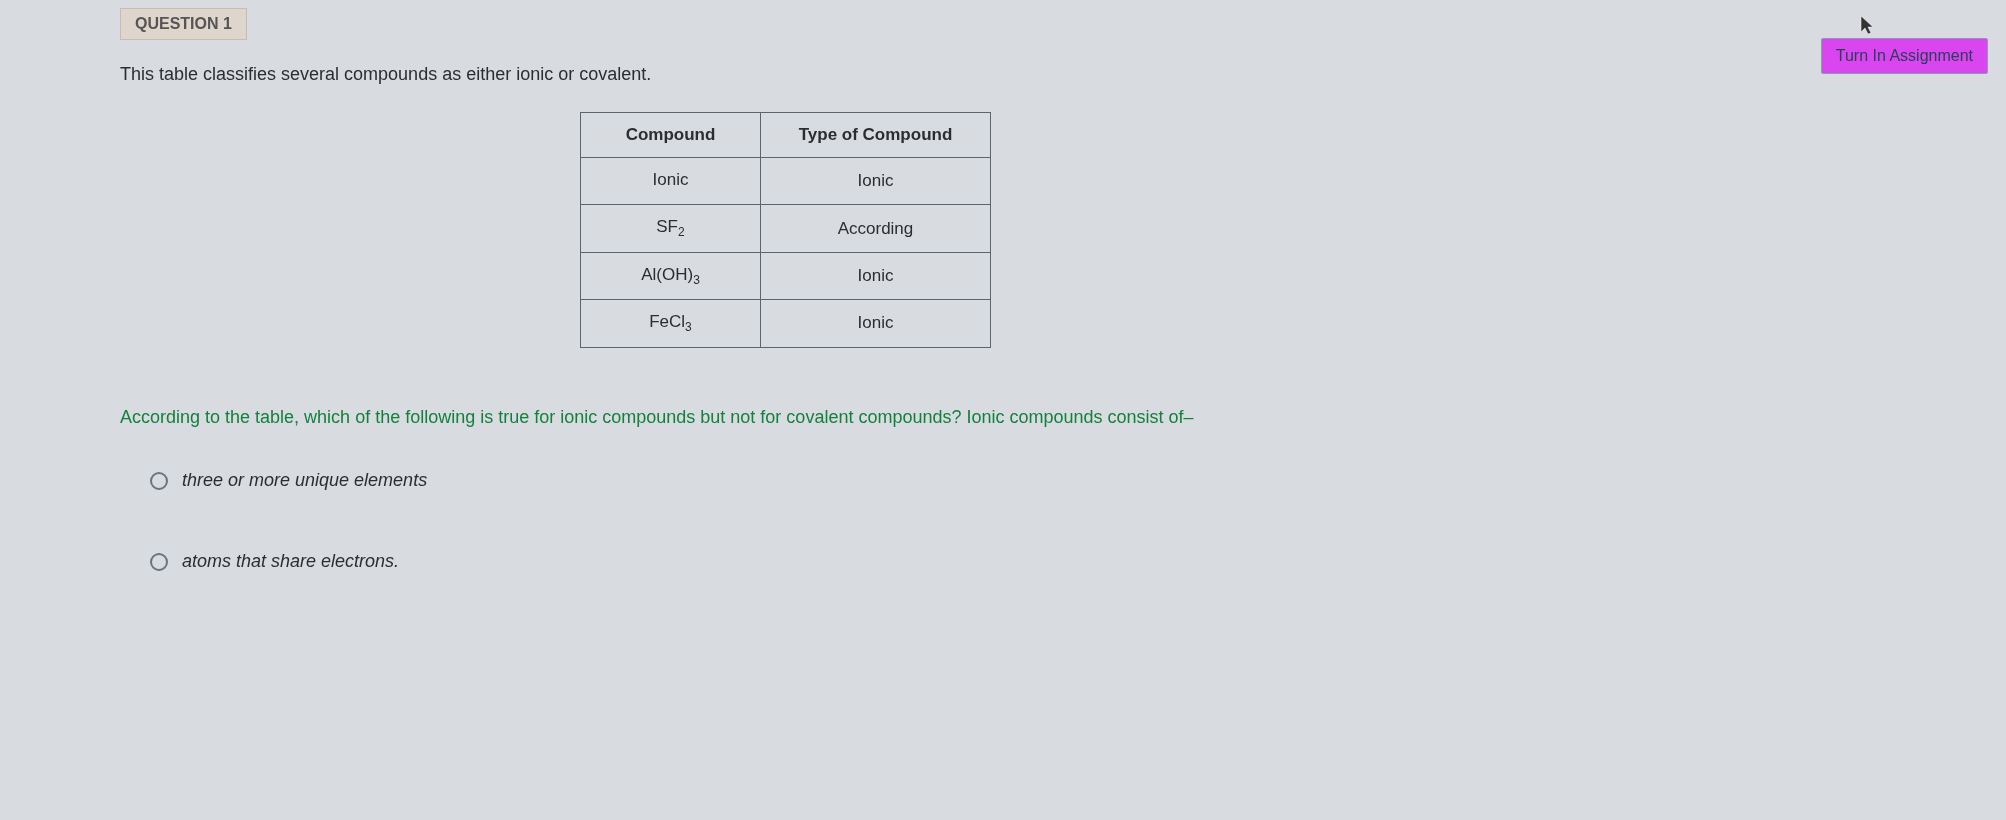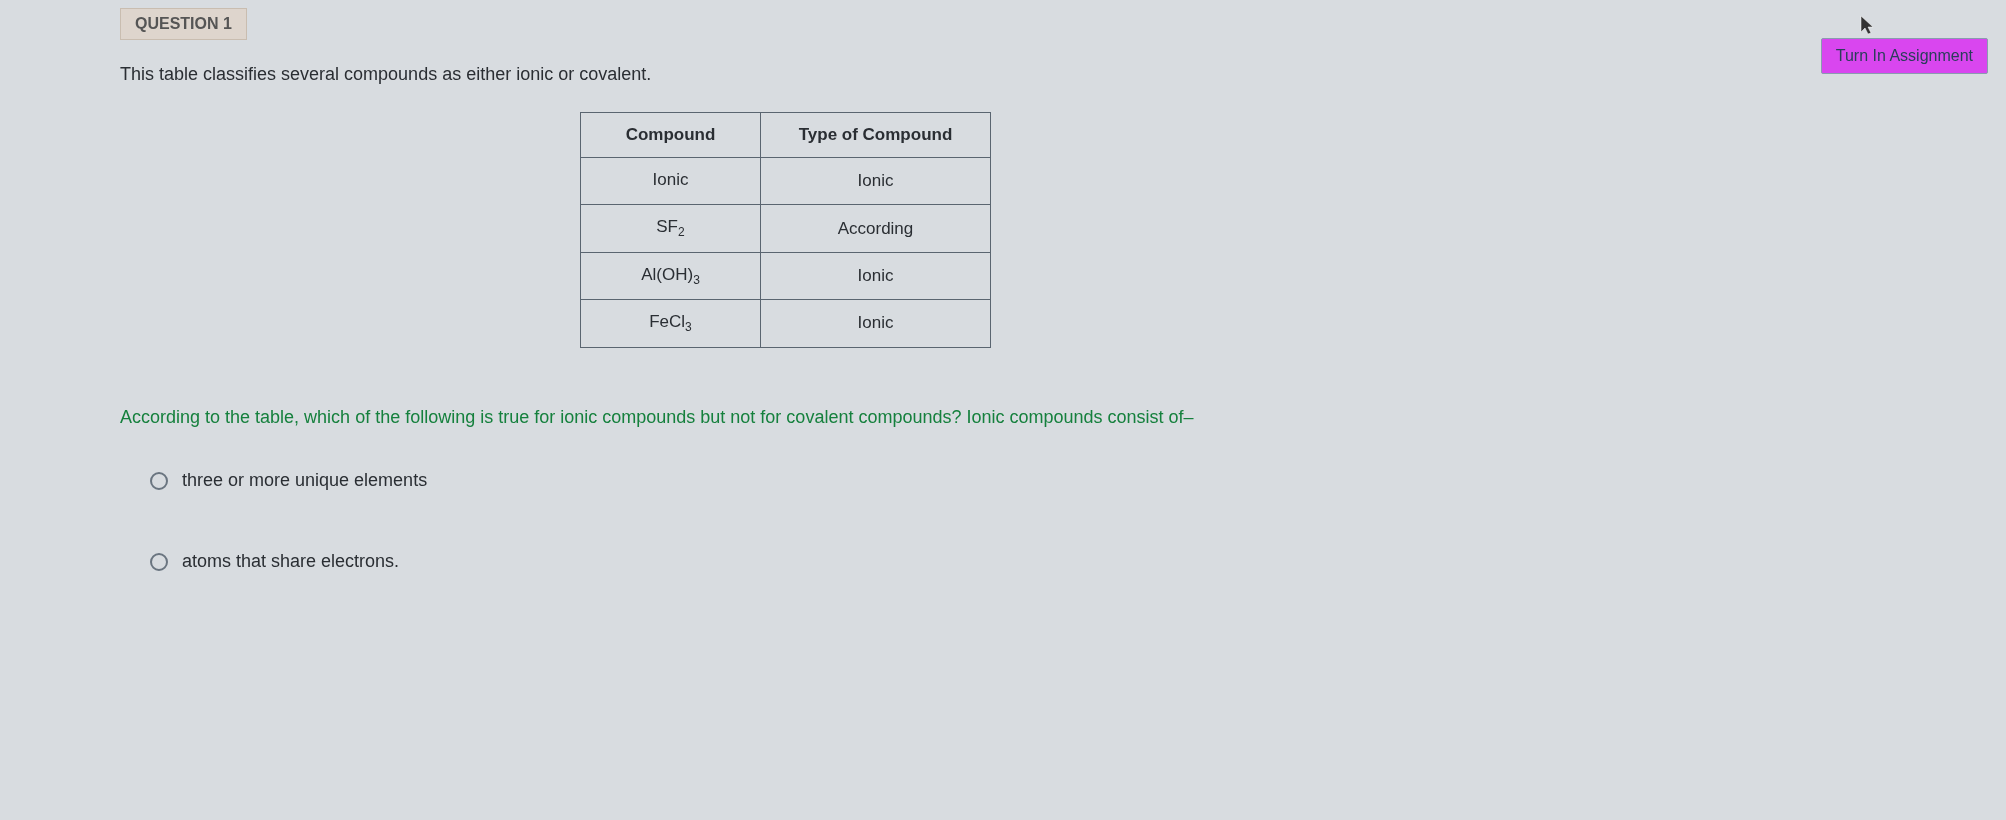--- a/index.html
+++ b/index.html
@@ -89,20 +89,21 @@
     .options {
       position: absolute;
       left: 150px;
       top: 470px;
     }
     .option {
       display: flex;
       align-items: center;
       margin-bottom: 60px;
       cursor: pointer;
+      font-style: italic;
     }
     .radio {
       width: 18px;
       height: 18px;
       border: 2px solid #6a7580;
       border-radius: 50%;
       margin-right: 14px;
       flex-shrink: 0;
       background: transparent;
     }

